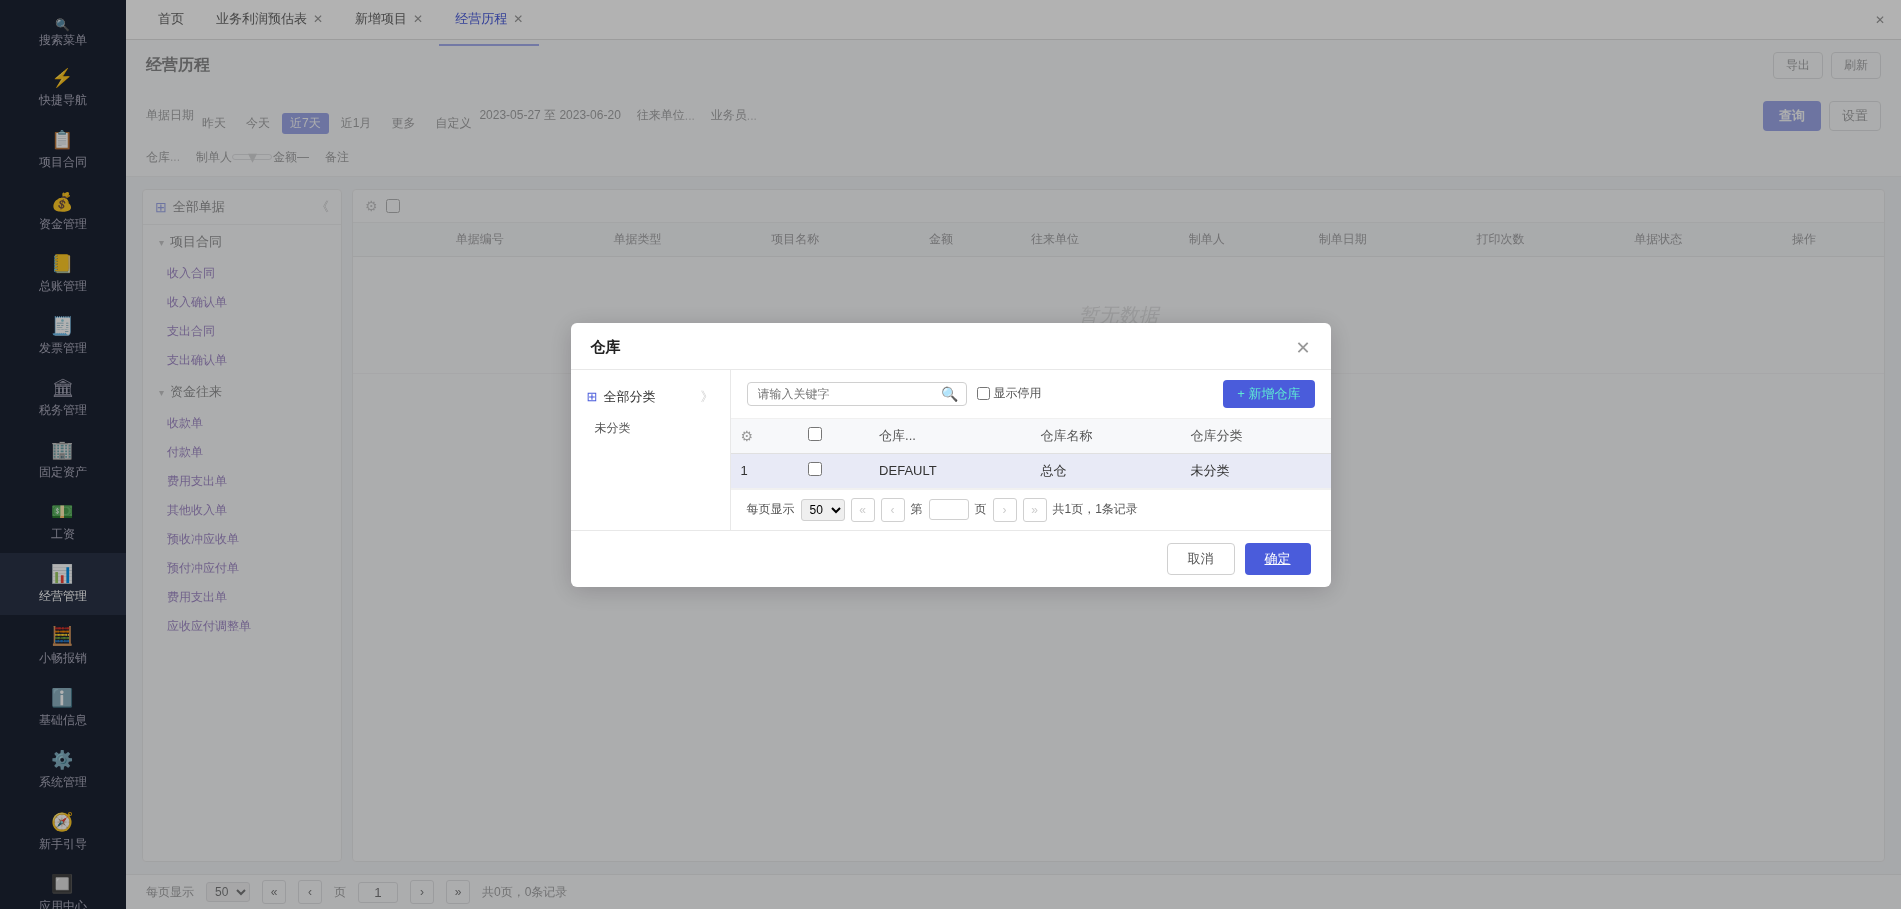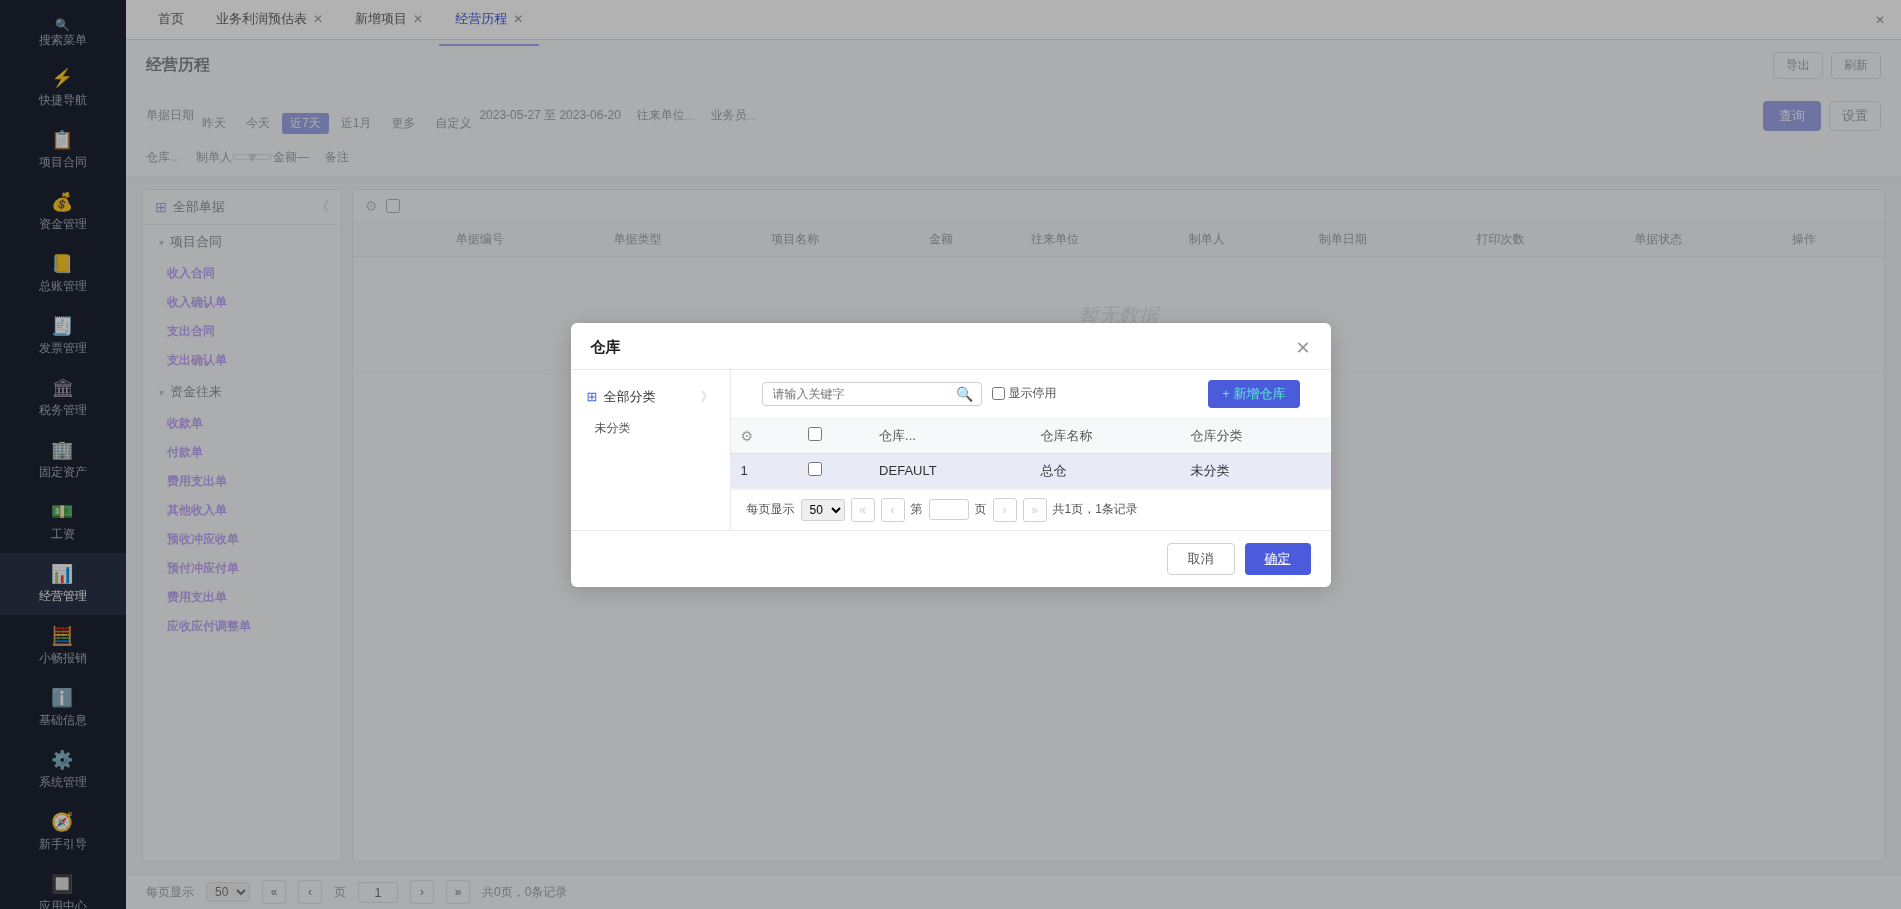--- a/index.html
+++ b/index.html
@@ -32,34 +32,34 @@
     .btn-export { background: #fff; border: 1px solid #d0d0d0; color: #555; padding: 4px 12px; border-radius: 4px; cursor: pointer; font-size: 12px; }
     .btn-refresh { background: #fff; border: 1px solid #d0d0d0; color: #555; padding: 4px 12px; border-radius: 4px; cursor: pointer; font-size: 12px; }
 
     
     .filter-row { display: flex; align-items: center; gap: 16px; padding: 8px 0; flex-wrap: wrap; }
     .filter-item { display: flex; align-items: center; font-size: 12px; color: #555; }
     .filter-date-tabs { display: flex; gap: 4px; margin-top: 16px; }
     .date-tab { padding: 2px 8px; border-radius: 3px; cursor: pointer; font-size: 12px; color: #555; }
     .date-tab.active { background: #4a5cdb; color: #fff; border-radius: 3px; }
     .filter-ellipsis { color: #999; cursor: pointer; }
-    .btn-search { background: #4a5cdb; color: #fff; border: none; padding: 5px 16px; border-radius: 4px; cursor: pointer; font-size: 13px; }
+    .btn-search { background: #4a5cdb; color: #fff; border: none; padding: 5px 16px; border-radius: 4px; cursor: pointer; font-size: 13px; font-weight: bold; }
     .btn-setting { background: #fff; border: 1px solid #d0d0d0; color: #555; padding: 5px 12px; border-radius: 4px; cursor: pointer; font-size: 13px; }
 
     .filter-row2 { display: flex; align-items: center; gap: 16px; padding: 4px 0 8px; }
 
     
     .content-area { flex: 1; padding: 12px 16px; overflow: auto; position: relative; }
 
     
     .two-panel { display: flex; gap: 0; height: 100%; }
     .left-panel { width: 200px; background: #fff; border-radius: 4px; border: 1px solid #e0e0e0; padding: 0; flex-shrink: 0; overflow: auto; }
     .left-panel-header { display: flex; align-items: center; justify-content: space-between; padding: 8px 12px; border-bottom: 1px solid #e8e8e8; font-size: 13px; color: #333; }
     .left-panel-item { padding: 8px 16px; font-size: 13px; color: #333; cursor: pointer; display: flex; align-items: center; gap: 6px; }
-    .left-panel-sub { padding: 6px 24px; font-size: 12px; color: #8b5cf6; cursor: pointer; font-weight: bold; }
+    .left-panel-sub { padding: 6px 24px; font-size: 12px; color: #4c1d95; cursor: pointer; }
     .collapse-btn { cursor: pointer; color: #999; }
 
     
     .right-panel { flex: 1; background: #fff; border-radius: 4px; border: 1px solid #e0e0e0; margin-left: 10px; overflow: auto; }
     .right-panel-toolbar { padding: 8px 12px; border-bottom: 1px solid #e8e8e8; display: flex; align-items: center; gap: 8px; }
 
     
     .data-table { width: 100%; border-collapse: collapse; font-size: 12px; }
     .data-table th { background: #f7f8fa; border-bottom: 1px solid #e0e0e0; padding: 8px 10px; text-align: left; font-weight: normal; color: #555; white-space: nowrap; }
     .data-table td { padding: 8px 10px; border-bottom: 1px solid #f0f0f0; color: #333; white-space: nowrap; }
@@ -75,21 +75,21 @@
     .modal-close { cursor: pointer; color: #999; font-size: 18px; }
     .modal-body { display: flex; flex: 1; overflow: hidden; }
 
     
     .modal-left { width: 160px; border-right: 1px solid #e8e8e8; padding: 10px 0; flex-shrink: 0; overflow: auto; }
     .modal-category-item { padding: 8px 16px; font-size: 13px; cursor: pointer; display: flex; align-items: center; gap: 6px; color: #333; }
     .modal-category-sub { padding: 6px 24px; font-size: 12px; cursor: pointer; color: #555; }
 
     
     .modal-right { flex: 1; display: flex; flex-direction: column; overflow: hidden; }
-    .modal-toolbar { padding: 10px 31px; display: flex; align-items: center; gap: 10px; border-bottom: 1px solid #f0f0f0; }
+    .modal-toolbar { padding: 10px 16px; display: flex; align-items: center; gap: 10px; border-bottom: 1px solid #f0f0f0; }
     .modal-search { border: 1px solid #d0d0d0; border-radius: 4px; padding: 4px 30px 4px 10px; font-size: 12px; width: 220px; outline: none; position: relative; }
     .search-wrapper { position: relative; display: inline-block; }
     .search-icon-btn { position: absolute; right: 8px; top: 50%; transform: translateY(-50%); color: #999; cursor: pointer; font-size: 14px; }
     .modal-show-disabled { display: flex; align-items: center; gap: 4px; font-size: 12px; color: #555; }
     .btn-add-warehouse { background: #4a5cdb; color: #5eead4; border: none; padding: 5px 14px; border-radius: 4px; cursor: pointer; font-size: 13px; margin-left: auto; }
 
     
     .modal-table-wrapper { flex: 1; overflow: auto; }
     .modal-table { width: 100%; border-collapse: collapse; font-size: 13px; }
     .modal-table th { background: #f7f8fa; border-bottom: 1px solid #e0e0e0; padding: 8px 10px; text-align: left; font-weight: normal; color: #555; white-space: nowrap; }

